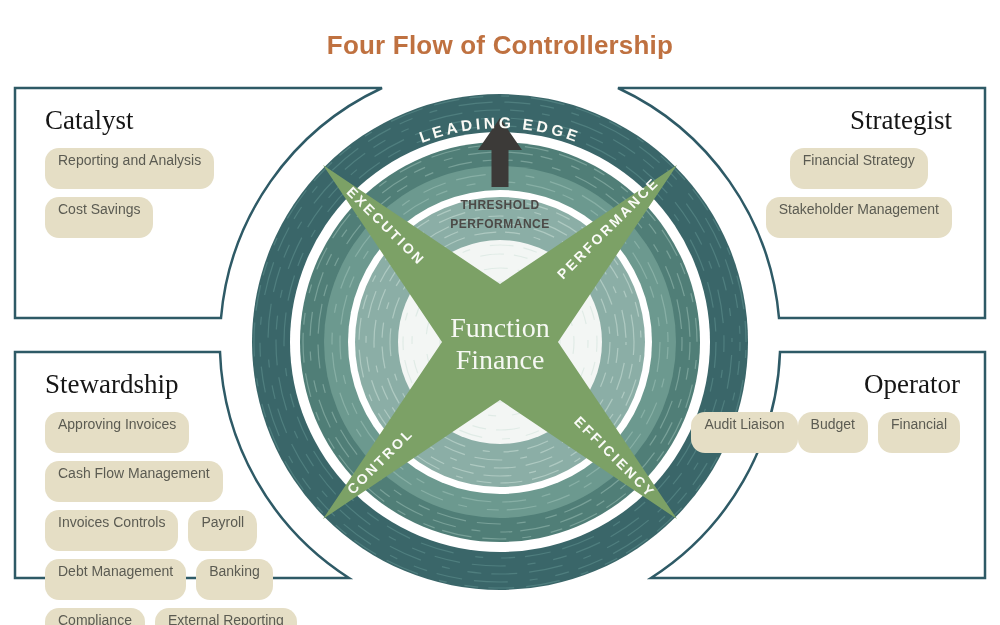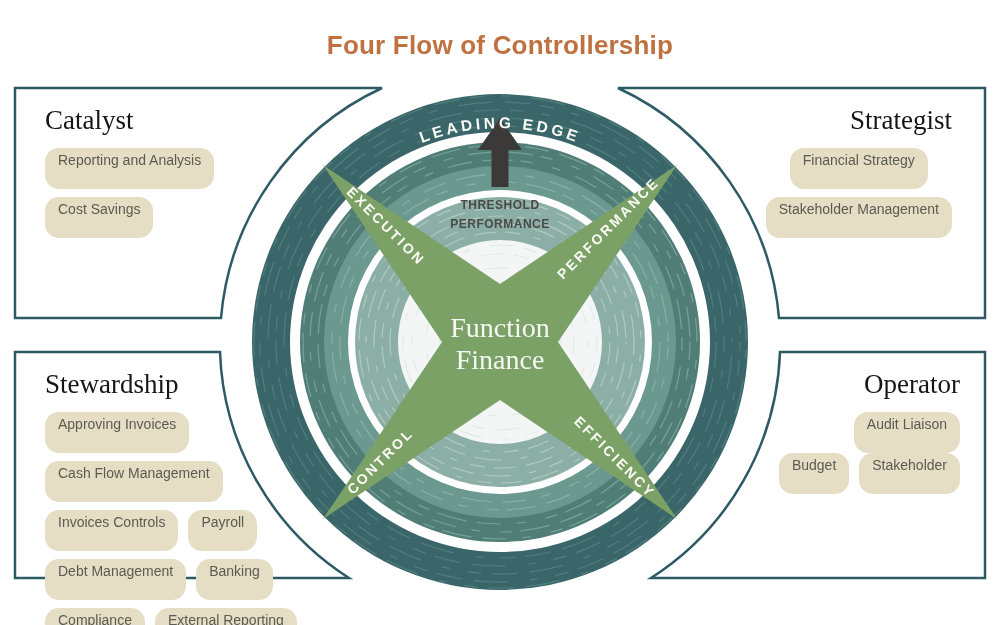--- a/index.html
+++ b/index.html
@@ -143,27 +143,27 @@
         </div>
         <div class="pill-row">
           <span class="pill">Compliance</span>
           <span class="pill">External Reporting</span>
         </div>
       </div>
   </div>
 
   <div class="quadrant right q-operator">
     <div class="heading">Operator</div>
-    <div class="rows" style="display:flex;flex-direction:column;align-items:flex-end;">
+    <div class="rows" style="display:flex;flex-direction:row;align-items:flex-end;">
         <div class="pill-row">
           <span class="pill">Audit Liaison</span>
         </div>
         <div class="pill-row">
           <span class="pill">Budget</span>
-          <span class="pill">Stakeholder</span>
+          <span class="pill">Financial</span>
         </div>
       </div>
   </div>
 
   <div class="arm-label" style="left:386px;top:226px;">EXECUTION</div>
   <div class="arm-label ccw" style="left:608px;top:228px;">PERFORMANCE</div>
   <div class="arm-label ccw" style="left:380px;top:461px;">CONTROL</div>
   <div class="arm-label" style="left:615px;top:457px;">EFFICIENCY</div>
 
   <div class="threshold">

